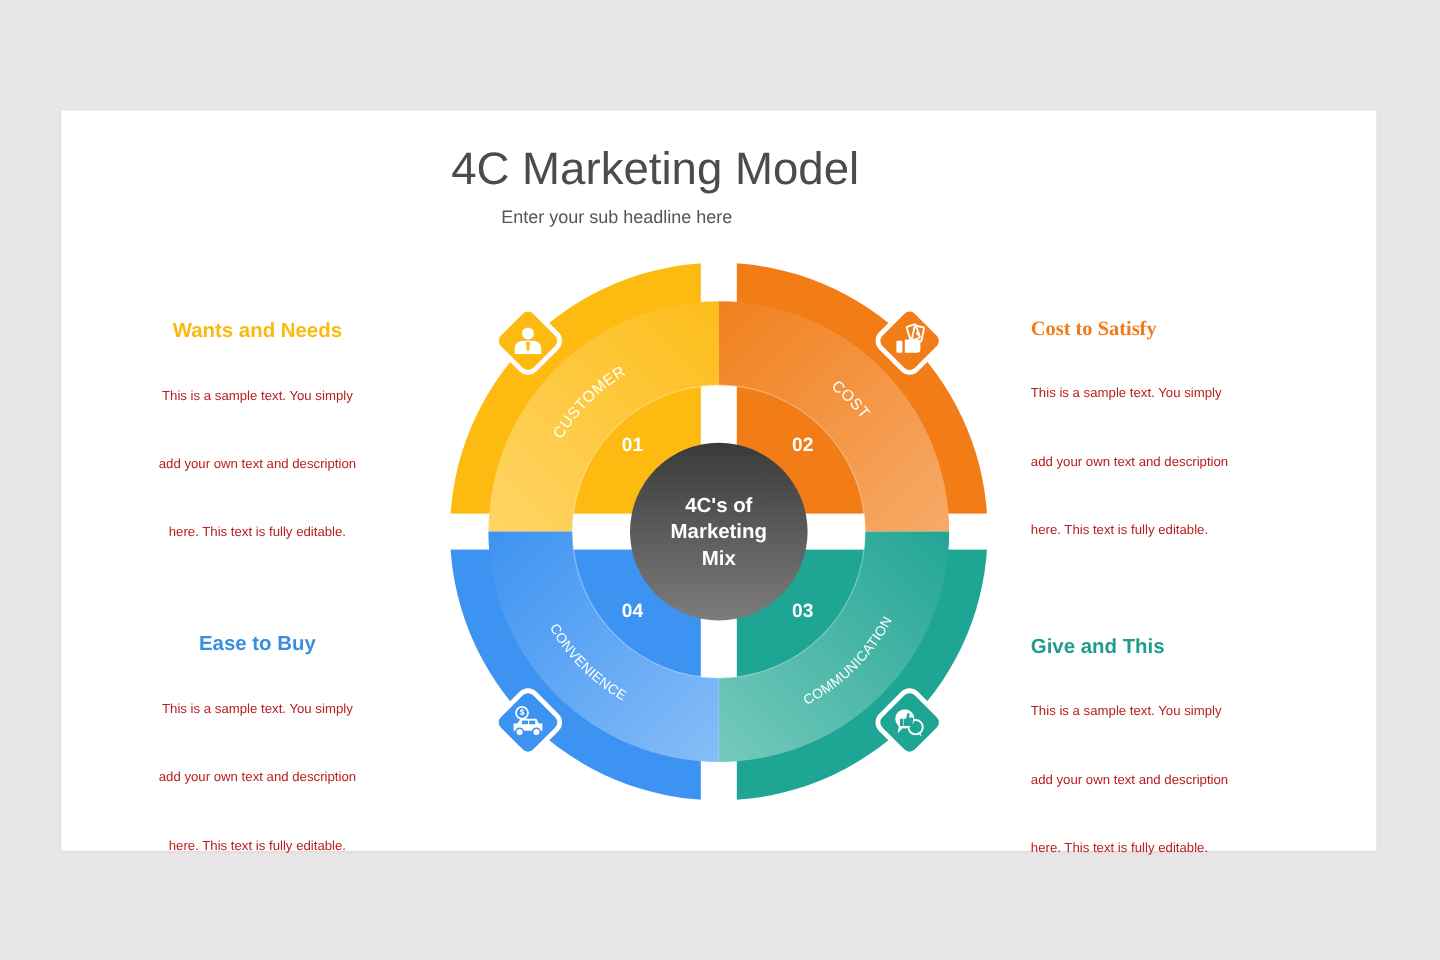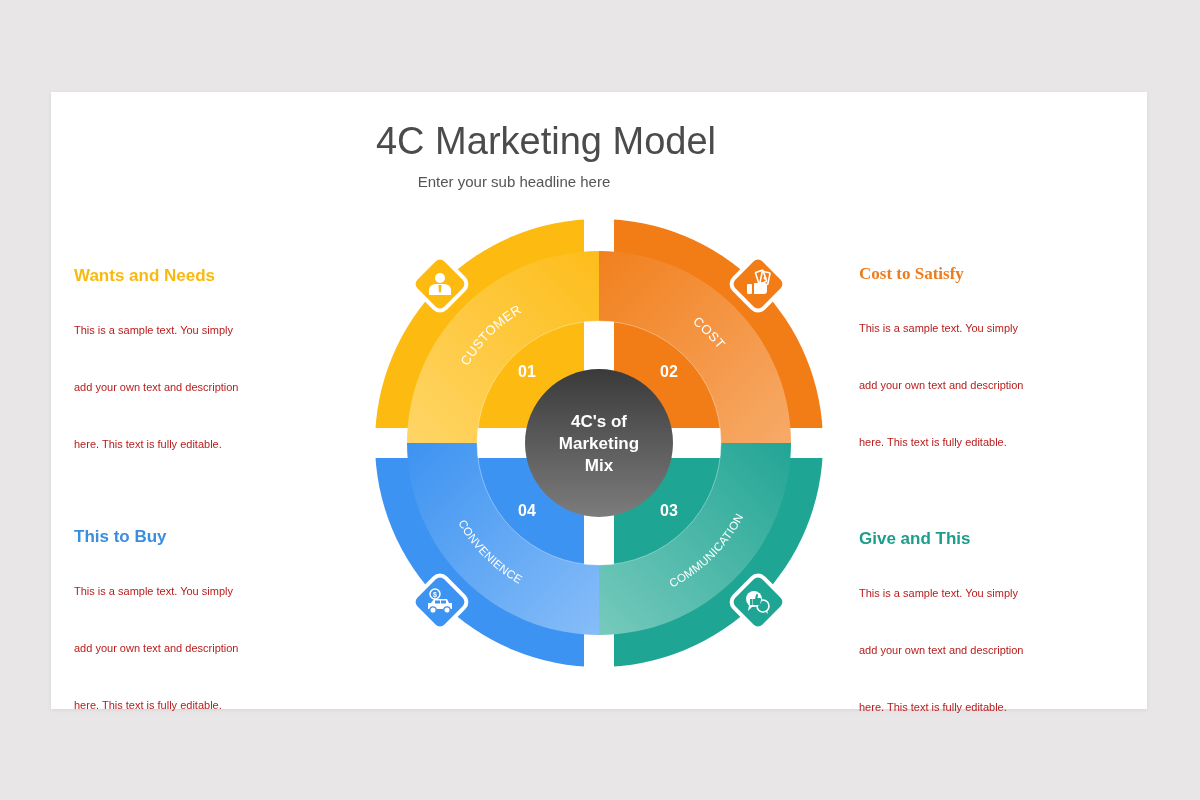--- a/index.html
+++ b/index.html
@@ -16,21 +16,21 @@
     .title {
       position: absolute; left: 0; top: 119px; width: 1092px;
       text-align: center; font-size: 38px; line-height: 44px; color: #4b4b4b;
       font-weight: normal;
     }
     .subtitle {
       position: absolute; left: 0; top: 173px; width: 1028px;
       text-align: center; font-size: 15px; line-height: 18px; color: #555555;
     }
     .block { position: absolute; width: 249px; }
-    .block.left { left: 74px; text-align: left; }
+    .block.left { left: 90px; text-align: center; }
     .block.right { left: 859px; text-align: left; width: 250px; }
     .block-title {
       font-size: 17px; line-height: 20px; font-weight: bold; margin-bottom: 6px;
       white-space: nowrap;
     }
     .block-line {
       font-size: 11px; line-height: 25px; color: #b91c1c; white-space: nowrap; margin-top: 32px;
     }
     .tl { top: 266px; }
     .tr { top: 264px; }
@@ -74,21 +74,21 @@
 </div>
 
 <div class="block right br">
   <div class="block-title" style="color: rgb(30, 157, 140);">Give and This</div>
   <div class="block-line">This is a sample text. You simply</div>
   <div class="block-line">add your own text and description</div>
   <div class="block-line">here. This text is fully editable.</div>
 </div>
 
 <div class="block left bl">
-  <div class="block-title" style="color: rgb(59, 142, 223);">This to Buy</div>
+  <div class="block-title" style="color: rgb(59, 142, 223);">Ease to Buy</div>
   <div class="block-line">This is a sample text. You simply</div>
   <div class="block-line">add your own text and description</div>
   <div class="block-line">here. This text is fully editable.</div>
 </div>
 
 <svg class="diagram" viewBox="0 0 460 460">
   <defs>
     <linearGradient id="gTL" x1="1" y1="0" x2="0" y2="1">
       <stop offset="0" stop-color="#fdbd1a"></stop>
       <stop offset="1" stop-color="#ffd566"></stop>

